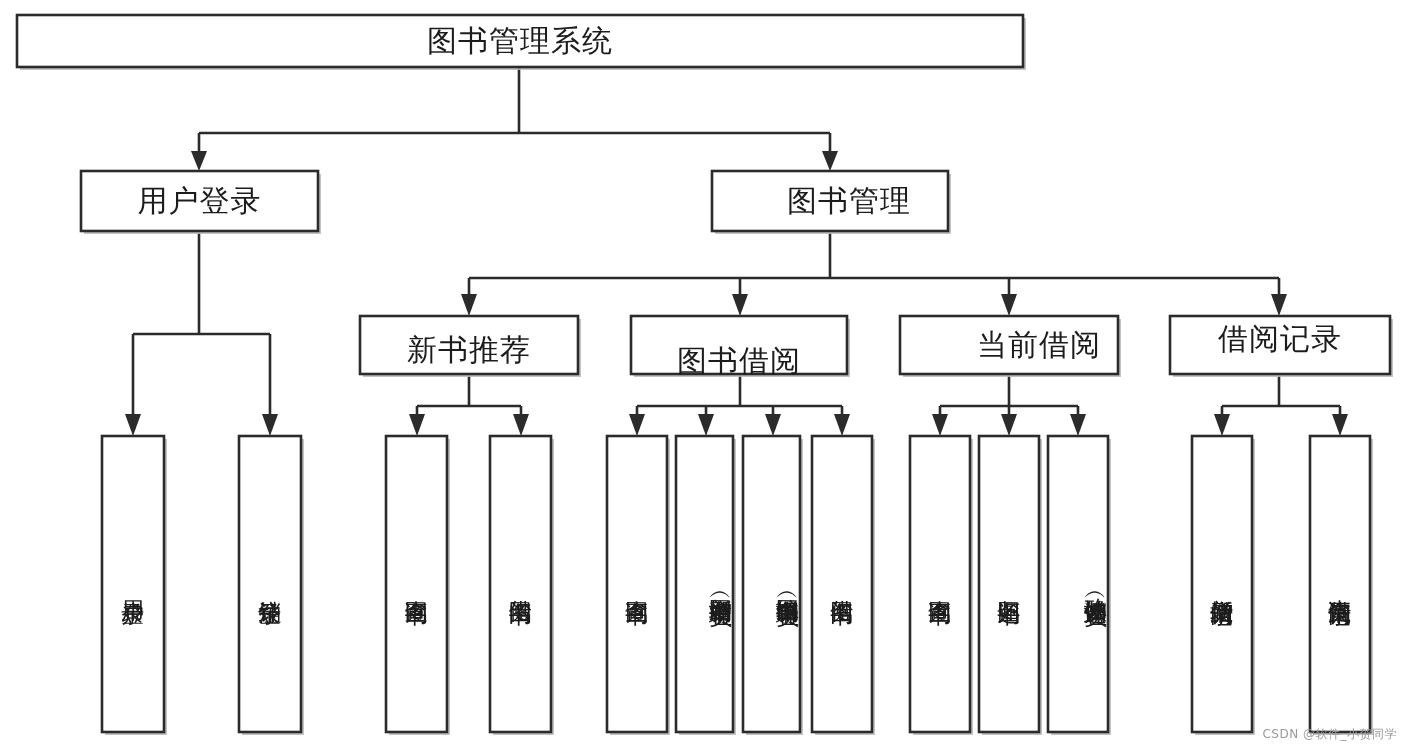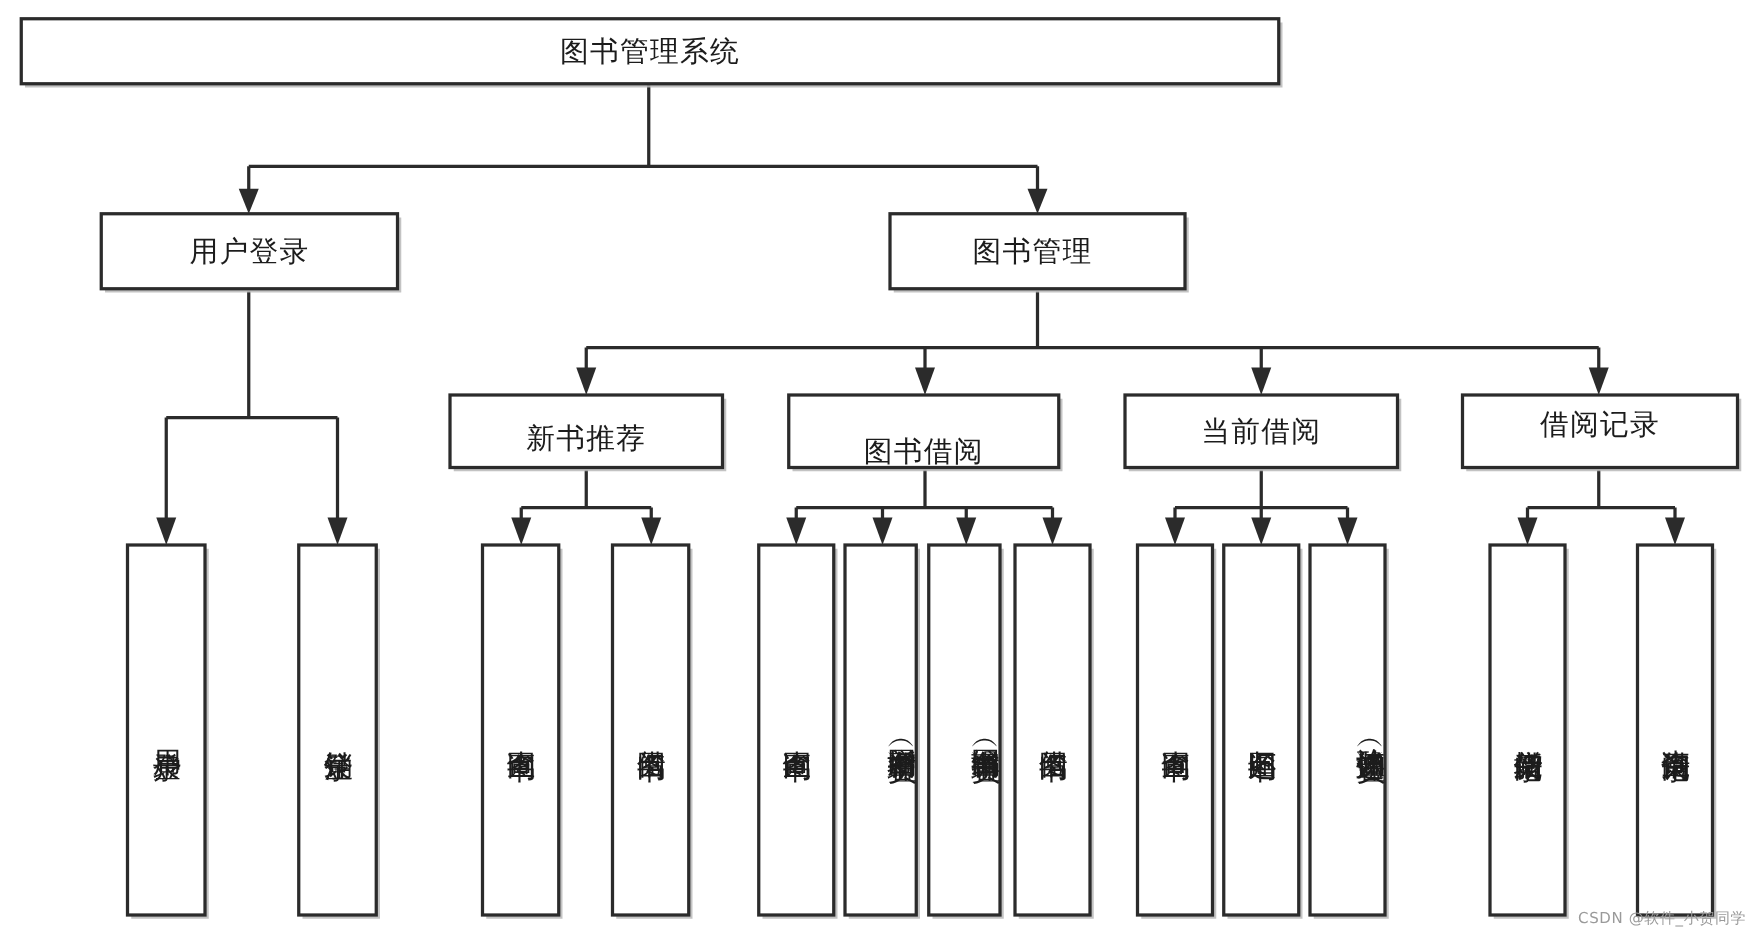--- a/index.html
+++ b/index.html
@@ -60,21 +60,21 @@
     color: #1c1c1c;
     white-space: nowrap;
     pointer-events: none;
   }
   .htext-wrap {
     position: absolute;
     display: flex;
     align-items: center;
     justify-content: center;
     font-family: "DejaVu Sans", "Liberation Sans", sans-serif;
-    font-size: 23px;
+    font-size: 30px;
     letter-spacing: 1px;
     color: #1c1c1c;
     white-space: nowrap;
     pointer-events: none;
   }
   .watermark {
     position: absolute;
     right: 8px;
     bottom: 4px;
     font-family: "DejaVu Sans", "Liberation Sans", sans-serif;
@@ -250,25 +250,25 @@
     </g>
     <g>
       <rect class="node-shadow" x="1313" y="439" width="60" height="296"></rect>
       <rect class="node-box" x="1310" y="436" width="60" height="296"></rect>
     </g>
   </svg>
 
   <div class="htext-wrap" style="left:17px; top:15px; width:1006px; height:52px;">图书管理系统</div>
 
   <div class="htext-wrap" style="left:81px; top:171px; width:237px; height:60px;">用户登录</div>
-  <div class="htext-wrap" style="left:712px; top:171px; width:228px; height:60px;">图书管理</div>
+  <div class="htext-wrap" style="left:712px; top:171px; width:228px; height:60px;padding-left:23px;">图书管理</div>
 
   <div class="htext-wrap" style="left:360px; top:316px; width:218px; height:68px;">新书推荐</div>
   <div class="htext-wrap" style="left:631px; top:316px; width:216px; height:58px;margin-top:16px;">图书借阅</div>
-  <div class="htext-wrap" style="left:900px; top:316px; width:218px; height:58px;">当前借阅</div>
+  <div class="htext-wrap" style="left:900px; top:316px; width:218px; height:58px;padding-left:30px;">当前借阅</div>
   <div class="htext-wrap" style="left:1170px; top:316px; width:220px; height:46px;">借阅记录</div>
 
   <div class="vtext-wrap" style="left:102px; top:436px; width:62px; height:296px;">用户登录</div>
   <div class="vtext-wrap" style="left:239px; top:436px; width:62px; height:296px;">注销登录</div>
 
   <div class="vtext-wrap" style="left:386px; top:436px; width:61px; height:296px;">查询图书</div>
   <div class="vtext-wrap" style="left:490px; top:436px; width:61px; height:296px;">借阅图书</div>
 
   <div class="vtext-wrap" style="left:607px; top:436px; width:60px; height:296px;">查询图书</div>
   <div class="vtext-wrap" style="left:676px; top:436px; width:57px; height:296px; align-items:flex-start;">新增图书（管理员）</div>

